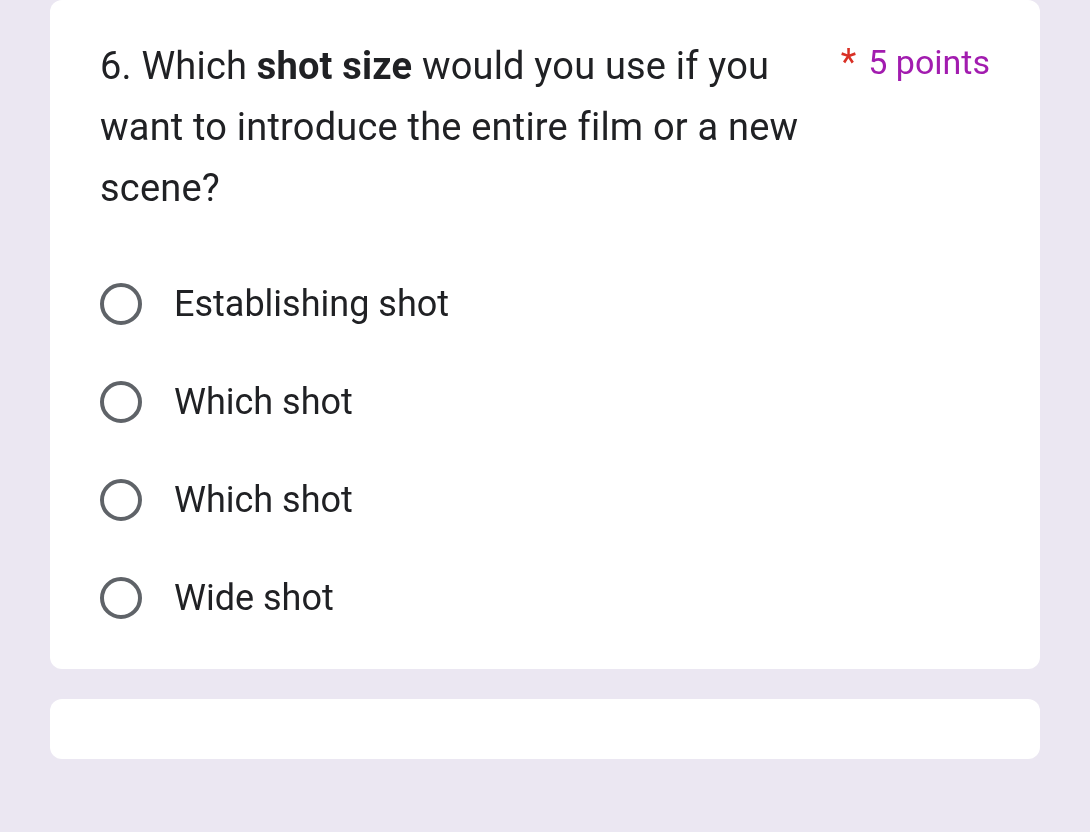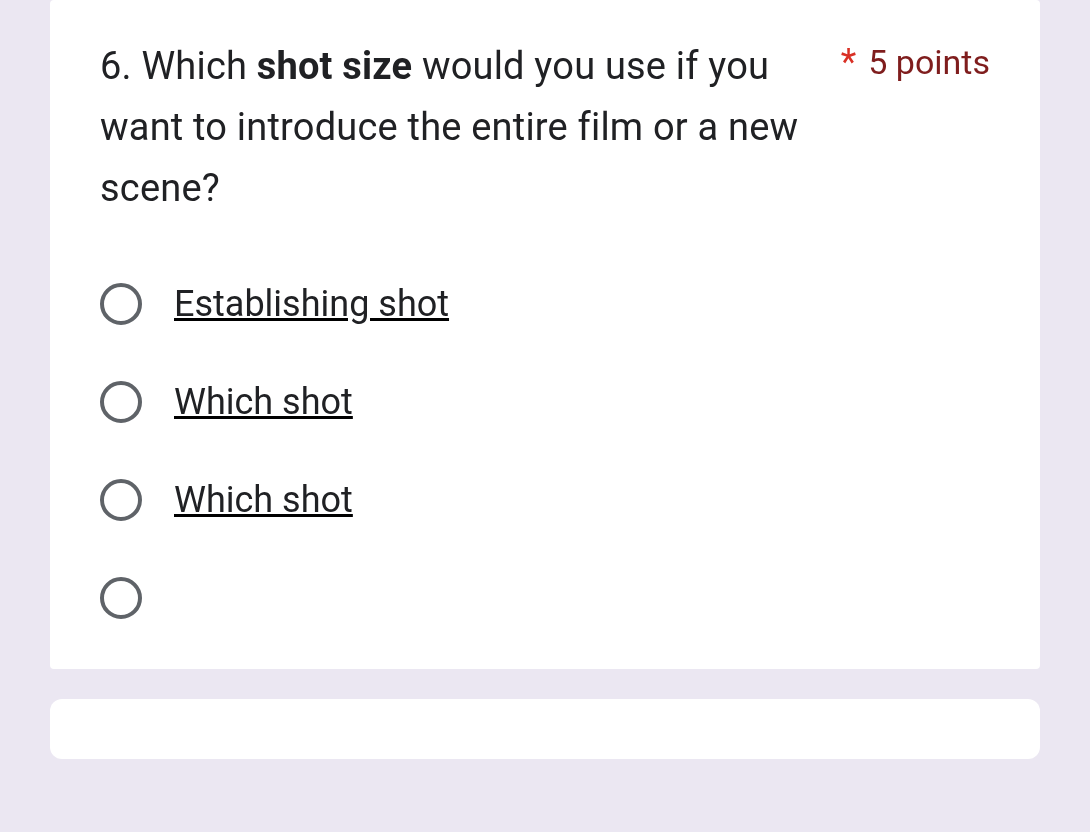--- a/index.html
+++ b/index.html
@@ -9,21 +9,21 @@
     }
     body {
       background-color: #ebe7f2;
       font-family: 'Google Sans', Roboto, Arial, sans-serif;
       width: 1090px;
       height: 832px;
       padding: 0 50px;
     }
     .card {
       background-color: #ffffff;
-      border-radius: 4px;
+      border-radius: 12px;
       padding: 36px 50px 50px 50px;
       margin-bottom: 30px;
     }
     .card-next {
       background-color: #ffffff;
       border-radius: 12px;
       padding: 30px;
       height: 60px;
     }
     .question-header {
@@ -49,28 +49,27 @@
       gap: 12px;
       white-space: nowrap;
       padding-top: 6px;
     }
     .asterisk {
       color: #d93025;
       font-size: 36px;
       line-height: 1;
     }
     .points {
-      color: #7f1d1d;
+      color: #a21caf;
       font-size: 34px;
     }
     .options {
       display: flex;
       flex-direction: column;
       gap: 56px;
-      text-decoration: underline;
     }
     .option {
       display: flex;
       align-items: center;
       gap: 32px;
       cursor: pointer;
     }
     .radio-circle {
       width: 42px;
       height: 42px;
@@ -105,17 +104,18 @@
     <div class="option">
       <div class="radio-circle"></div>
       <span class="option-label">Which shot</span>
     </div>
     <div class="option">
       <div class="radio-circle"></div>
       <span class="option-label">Which shot</span>
     </div>
     <div class="option">
       <div class="radio-circle"></div>
+      <span class="option-label">Wide shot</span>
     </div>
   </div>
 </div>
 
 <div class="card-next"></div>
 
 </body></html>

